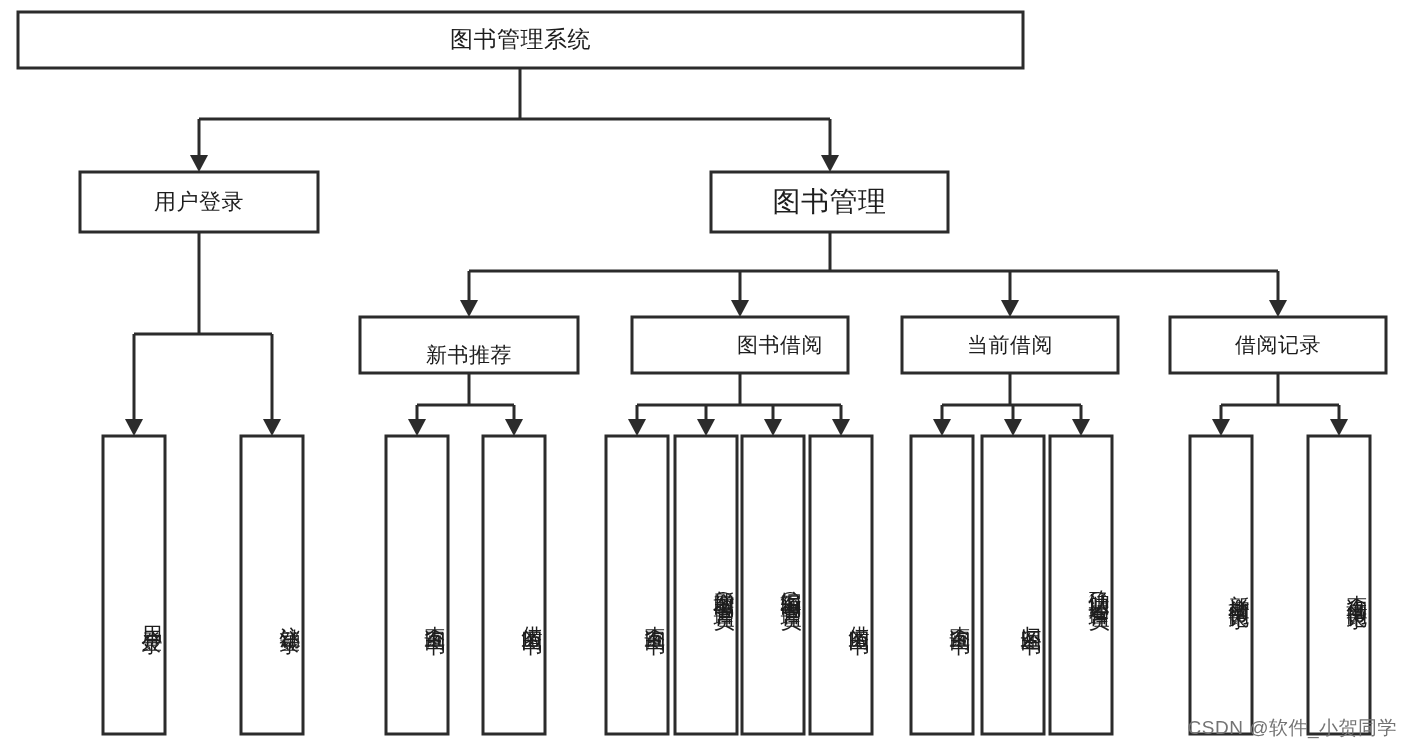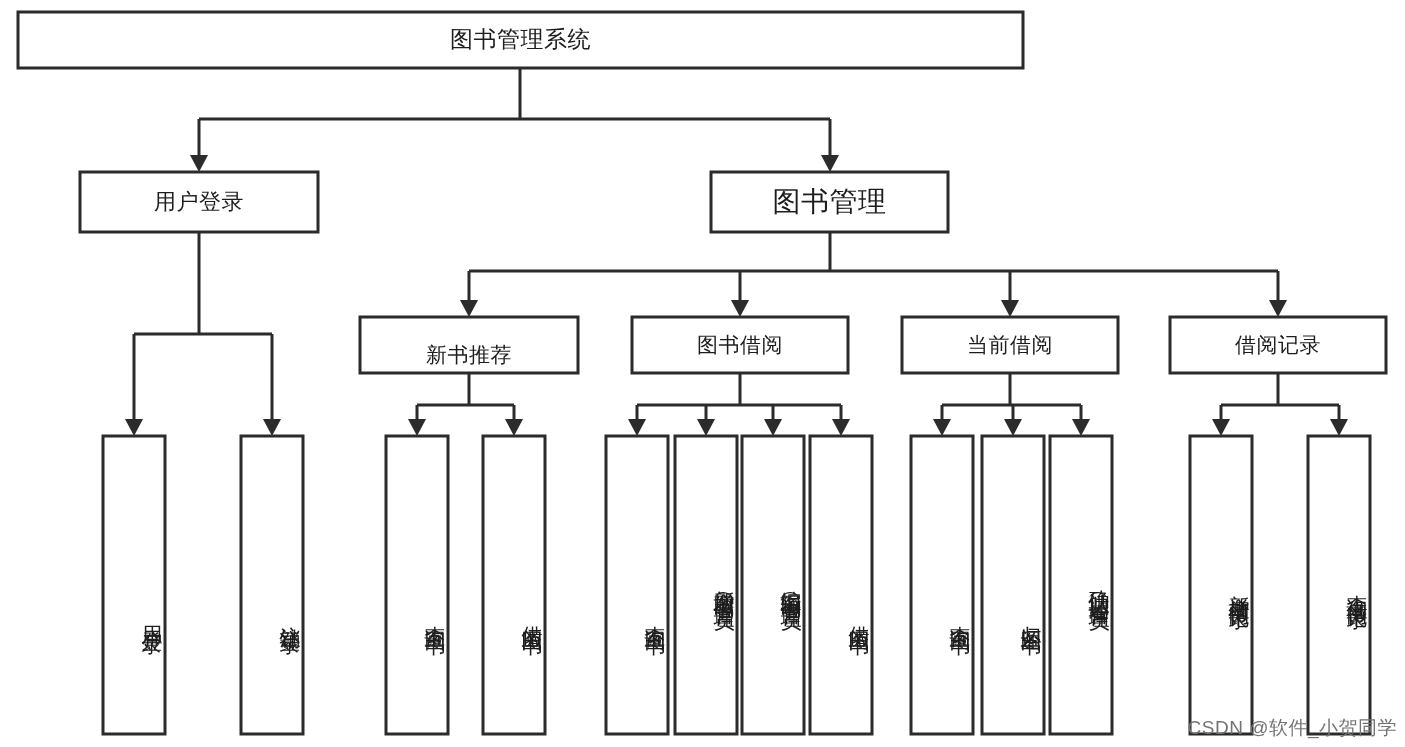--- a/index.html
+++ b/index.html
@@ -181,21 +181,21 @@
     </g>
 
   </svg>
 
   <div class="box-label" style="left:18px; top:12px; width:1005px; height:56px; font-size:23px;">图书管理系统</div>
 
   <div class="box-label" style="left:80px; top:172px; width:238px; height:60px; font-size:22px;">用户登录</div>
   <div class="box-label" style="left:711px; top:172px; width:237px; height:60px; font-size:28px;">图书管理</div>
 
   <div class="box-label" style="left:360px; top:303px; width:218px; height:40px;margin-top:32px;">新书推荐</div>
-  <div class="box-label" style="left:632px; top:317px; width:216px; height:56px;">图书借阅</div>
+  <div class="box-label" style="left:632px; top:317px; width:216px; height:56px;padding-left:40px;">图书借阅</div>
   <div class="box-label" style="left:902px; top:317px; width:216px; height:56px;">当前借阅</div>
   <div class="box-label" style="left:1170px; top:317px; width:216px; height:56px;">借阅记录</div>
 
   <div class="box-label vertical" style="left:103px; top:505px; width:62px; height:220px;">用户登录</div>
   <div class="box-label vertical" style="left:241px; top:505px; width:62px; height:220px;">注销登录</div>
 
   <div class="box-label vertical" style="left:386px; top:505px; width:62px; height:220px;">查询图书</div>
   <div class="box-label vertical" style="left:483px; top:505px; width:62px; height:220px;">借阅图书</div>
 
   <div class="box-label vertical" style="left:606px; top:505px; width:62px; height:220px;">查询图书</div>

